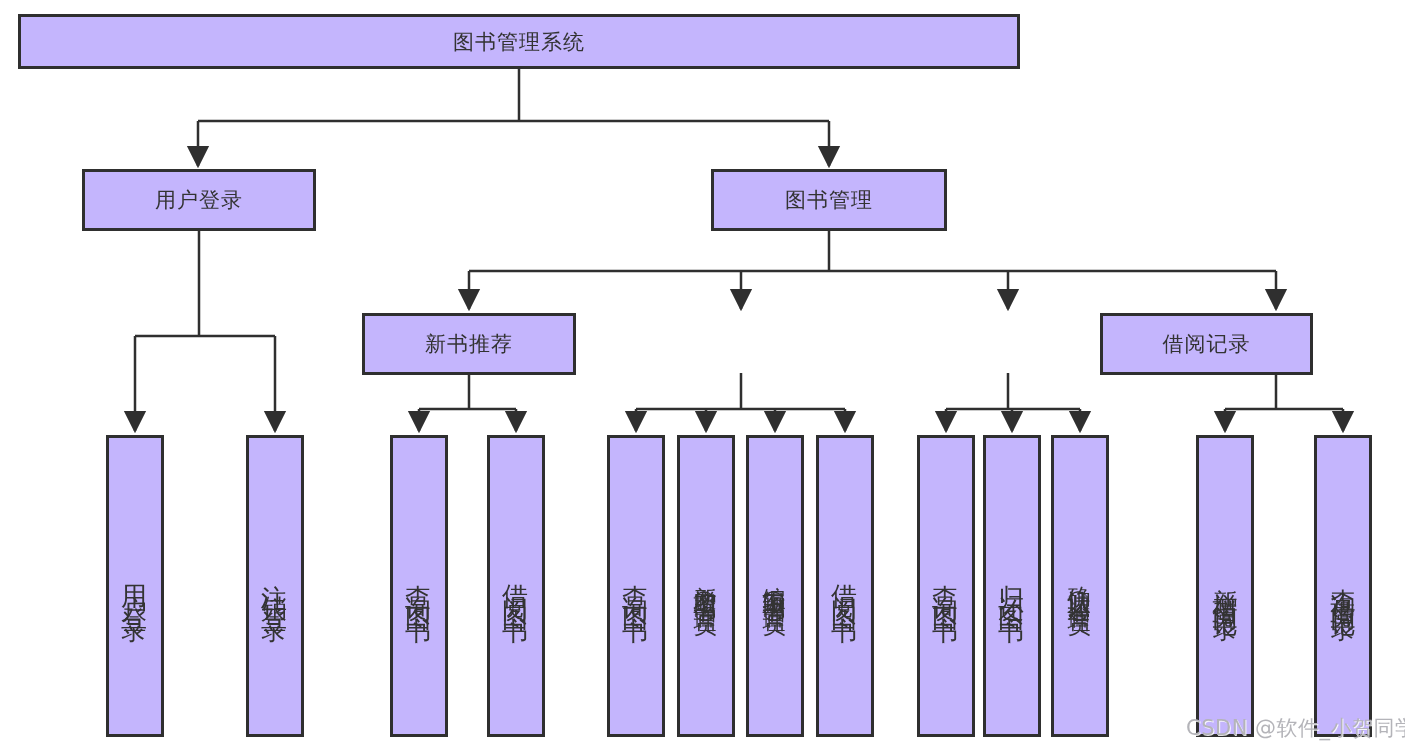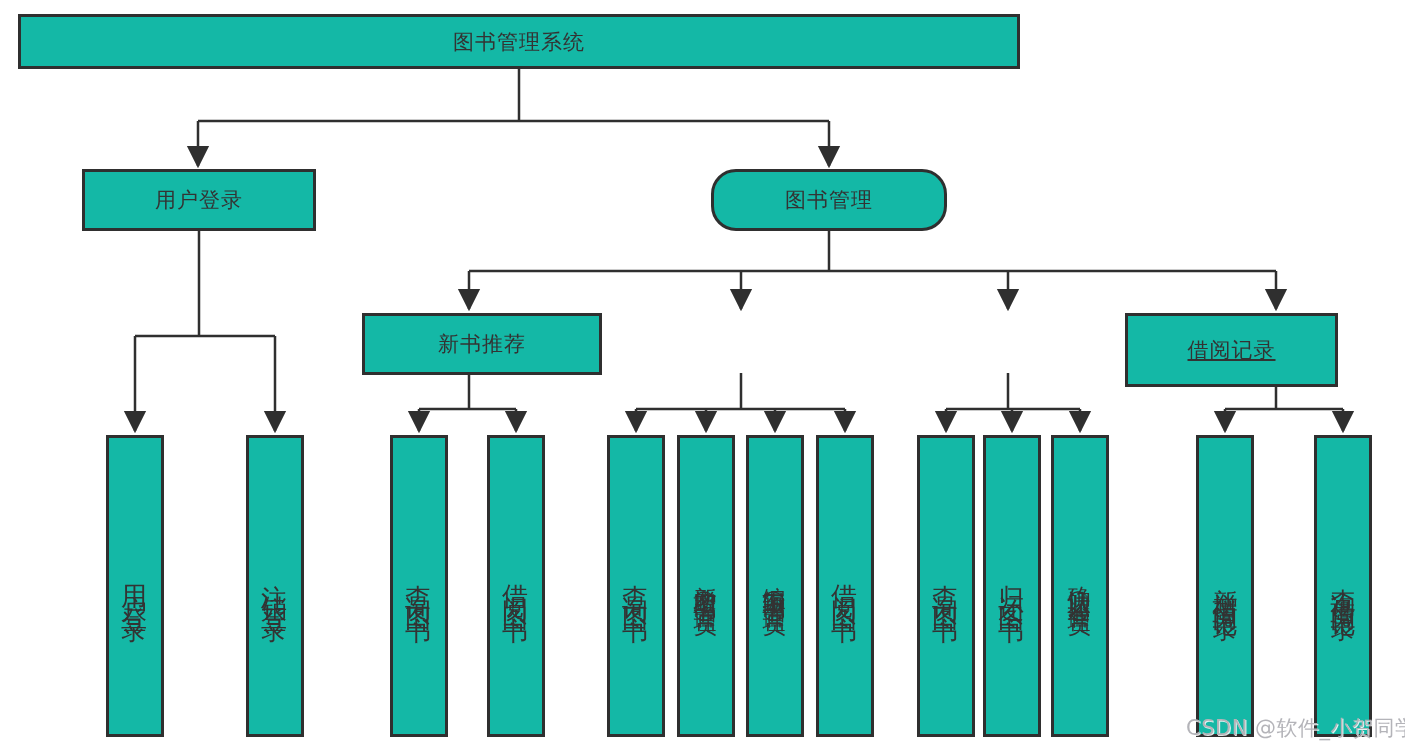--- a/index.html
+++ b/index.html
@@ -15,21 +15,21 @@
     position: absolute;
     left: 0; top: 0;
     width: 1405px; height: 747px;
     z-index: 1;
   }
   .conn { stroke: #2f2f2f; stroke-width: 2.5; fill: none; }
   .arrowhead { fill: #2f2f2f; }
   .node {
     position: absolute;
     box-sizing: border-box;
-    background: #14b8a6;
+    background: #c4b5fd;
     border: 3px solid #2f2f2f;
     display: flex;
     align-items: center;
     justify-content: center;
     color: #333333;
     z-index: 2;
   }
   .node.h { font-size: 21px; letter-spacing: 1px; }
   .vtext {
     display: block;
@@ -112,28 +112,28 @@
     </g>
   </svg>
 
   <div class="node h" style="left:18px; top:14px; width:1002px; height:55px;">
     <span>图书管理系统</span>
   </div>
 
   <div class="node h" style="left:82px; top:169px; width:234px; height:62px;">
     <span>用户登录</span>
   </div>
-  <div class="node h" style="left:711px; top:169px; width:236px; height:62px;border-radius:25px;">
+  <div class="node h" style="left:711px; top:169px; width:236px; height:62px;">
     <span>图书管理</span>
   </div>
 
-  <div class="node h" style="left:362px; top:313px; width:240px; height:62px;">
+  <div class="node h" style="left:362px; top:313px; width:214px; height:62px;">
     <span>新书推荐</span>
   </div>
-  <div class="node h" style="left:1125px; top:313px; width:213px; height:74px;text-decoration:underline;">
+  <div class="node h" style="left:1100px; top:313px; width:213px; height:62px;">
     <span>借阅记录</span>
   </div>
 
   <div class="node" style="left:106px; top:435px; width:58px; height:302px;">
     <span class="vtext v4">用户登录</span>
   </div>
   <div class="node" style="left:246px; top:435px; width:58px; height:302px;">
     <span class="vtext v4">注销登录</span>
   </div>
 

